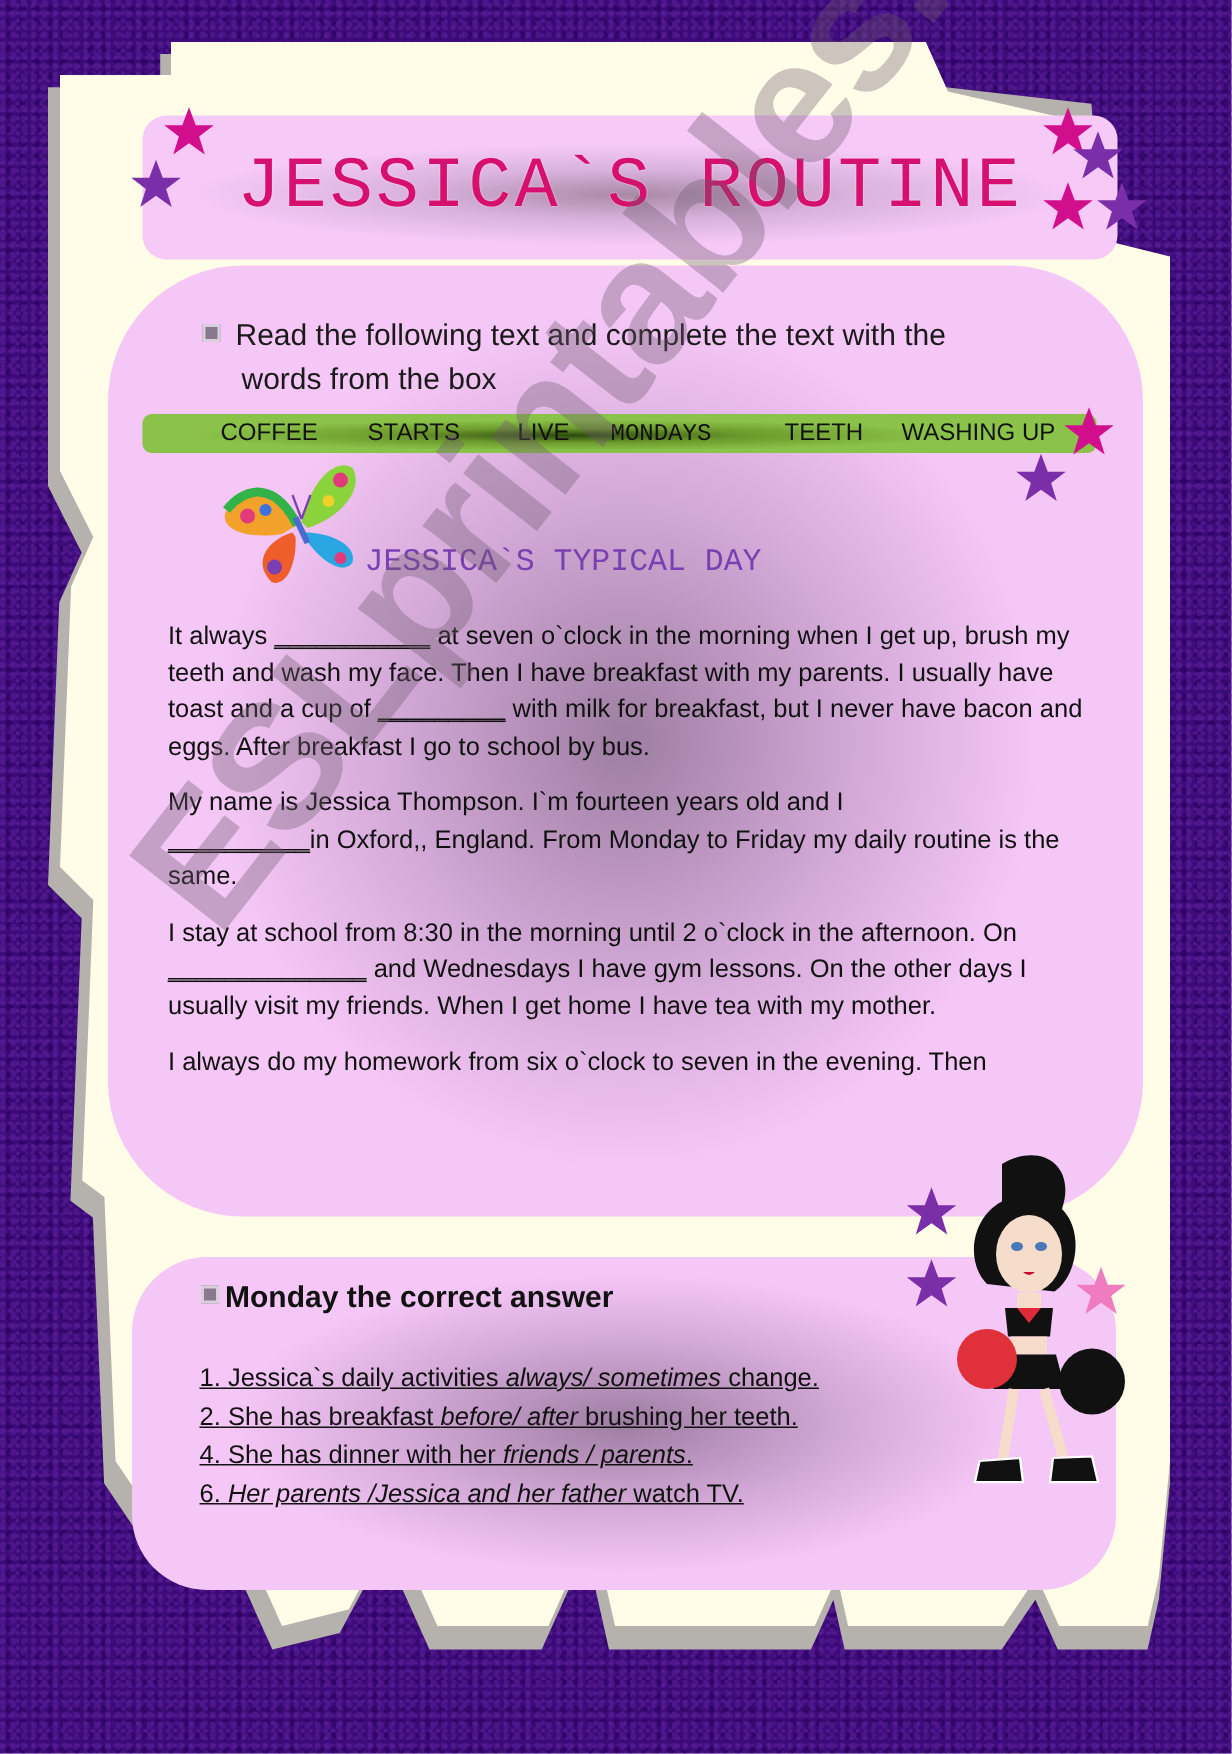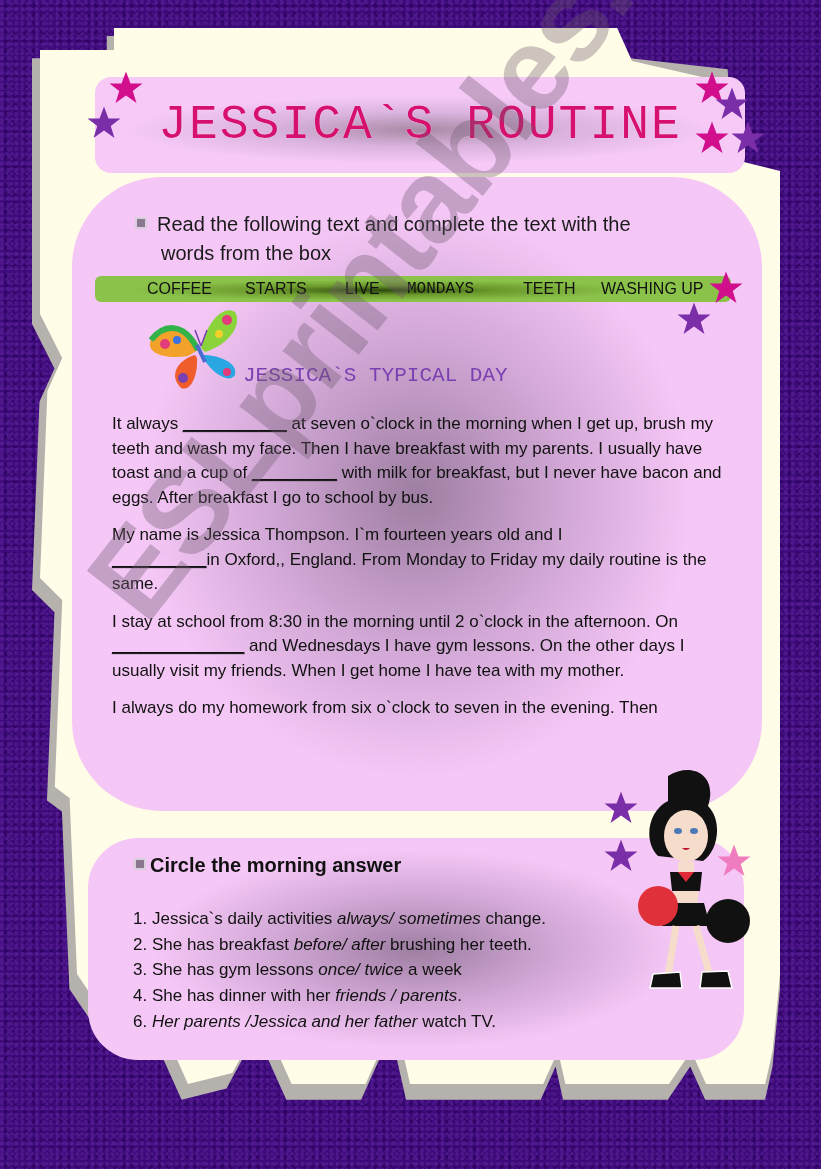--- a/index.html
+++ b/index.html
@@ -68,21 +68,21 @@
   .passage p { margin: 0 0 13px 0; }
   .blank { text-decoration: underline; white-space: pre; }
   .circle-heading {
     position: absolute; left: 134px; top: 854px;
     font-size: 20px; font-weight: bold; color: #111;
   }
   .questions {
     position: absolute; left: 133px; top: 906px; width: 500px;
     font-size: 17px; line-height: 25.7px; color: #111;
   }
-  .q { white-space: nowrap; }
+  .q { white-space: nowrap; text-decoration: underline; }
   .q i { font-style: italic; }
   .star { position: absolute; width: 36px; height: 36px; }
   .watermark {
     position: absolute; left: 60px; top: 560px;
     font-family: "Liberation Sans", sans-serif; font-weight: bold;
     font-size: 118px; color: rgba(110,90,110,.35);
     transform: rotate(-52deg); transform-origin: left top;
     white-space: nowrap; pointer-events: none; letter-spacing: -2px;
   }
   .butterfly { position: absolute; left: 143px; top: 300px; width: 110px; height: 100px; }
@@ -170,27 +170,26 @@
   </p>
   <p>
     <span>I stay at school from 8:30 in the morning until 2 o`clock in the afternoon. On </span><span class="blank">______________</span><span> and Wednesdays I have gym lessons. On the other days I usually visit my friends. When I get home I have tea with my mother.</span>
   </p>
   <p>I always do my homework from six o`clock to seven in the evening. Then</p>
 </div>
 
 <div class="panel panel-bottom"></div>
 
 <div class="circle-heading">
-  <span class="bullet-icon" style="margin-right:4px;"></span><span>Circle the morning answer</span>
+  <span class="bullet-icon" style="margin-right:4px;"></span><span>Monday the correct answer</span>
 </div>
 
 <div class="questions">
   <div class="q"><span>1.</span>&nbsp;<span>Jessica`s daily activities </span><i>always/ sometimes</i><span> change.</span></div>
   <div class="q"><span>2.</span>&nbsp;<span>She has breakfast </span><i>before/ after</i><span> brushing her teeth.</span></div>
-  <div class="q"><span>3.</span>&nbsp;<span>She has gym lessons </span><i>once/ twice</i><span> a week</span></div>
   <div class="q"><span>4.</span>&nbsp;<span>She has dinner with her </span><i>friends / parents</i><span>.</span></div>
   <div class="q"><span>6.</span>&nbsp;<span></span><i>Her parents /Jessica and her father</i><span> watch TV.</span></div>
 </div>
 
 <svg class="star" style="left:603px;top:790px;" viewBox="0 0 24 24">
     <polygon points="12,1 15,9 23,9 16.5,14 19,22 12,17 5,22 7.5,14 1,9 9,9" fill="#7a2fa8"></polygon>
   </svg>
 <svg class="star" style="left:603px;top:838px;" viewBox="0 0 24 24">
     <polygon points="12,1 15,9 23,9 16.5,14 19,22 12,17 5,22 7.5,14 1,9 9,9" fill="#7a2fa8"></polygon>
   </svg>

